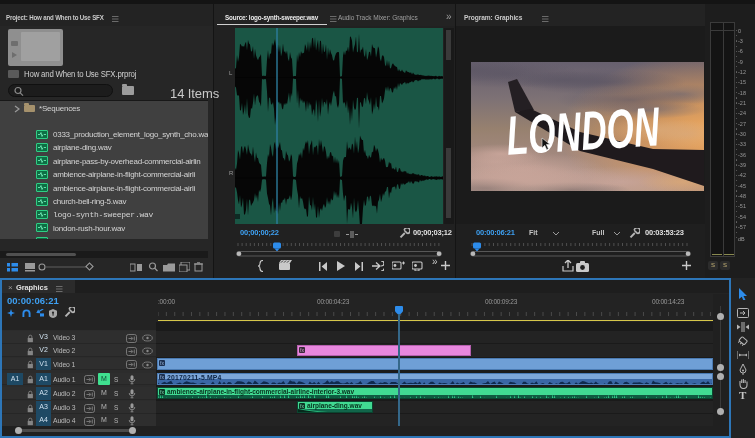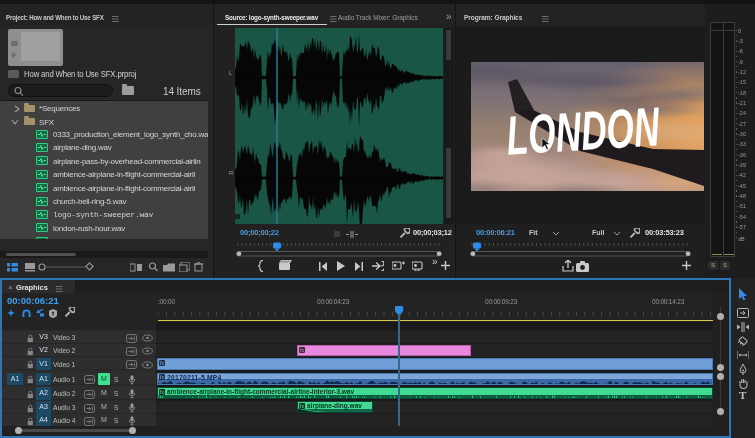--- a/index.html
+++ b/index.html
@@ -23,45 +23,36 @@
 <div style="position:absolute;left:24px;top:69px;font-size:8.5px;color:#d0d0d0;letter-spacing:-0.2px;transform:scaleX(0.92);transform-origin:0 0;white-space:nowrap;">How and When to Use SFX.prproj</div>
 <div style="position:absolute;left:8px;top:84px;width:105px;height:13px;background:#1c1c1c;border:1px solid #101010;border-radius:7px;">
       <svg width="12" height="11" style="position:absolute;left:4px;top:1px;">
         <circle cx="5" cy="4.5" r="3" fill="none" stroke="#8a8a8a" stroke-width="1.2"></circle>
         <line x1="7.2" y1="6.8" x2="10" y2="9.6" stroke="#8a8a8a" stroke-width="1.2"></line>
       </svg>
     </div>
 <div style="position:absolute;left:122px;top:86px;width:12px;height:9px;background:#9c9c9c;border-radius:1px;">
       <div style="position:absolute;left:0;top:-2px;width:5px;height:2px;background:#9c9c9c;border-radius:1px 1px 0 0;"></div>
     </div>
-<div style="position:absolute;left:163px;top:86px;font-size:10px;color:#c9c9c9;letter-spacing:-0.1px;">14 Items</div>
+<div style="position:absolute;left:170px;top:86px;font-size:13px;color:#c9c9c9;letter-spacing:-0.1px;">14 Items</div>
 <div style="position:absolute;left:0;top:100px;width:208px;height:13px;background:#202020;border-top:1px solid #181818;border-bottom:1px solid #181818;">
       <div style="position:absolute;left:10px;top:2px;font-size:8.5px;color:#cacaca;font-weight:normal;">Name</div>
       <svg width="8" height="6" style="position:absolute;left:36px;top:4px;">
         <path d="M1,4 L4,1 L7,4" fill="none" stroke="#9a9a9a" stroke-width="1.2"></path>
       </svg>
     </div>
 <div style="position:absolute;left:0;top:101px;width:208px;height:138px;background:#404040;overflow:hidden;">
       <div style="position:absolute;left:0;top:0.5px;width:208px;height:13px;">
         <svg width="6" height="8" style="position:absolute;left:14px;top:3px;">
           <path d="M1,1 L5,4 L1,7" fill="none" stroke="#9a9a9a" stroke-width="1.2"></path>
         </svg>
         <div style="position:absolute;left:24px;top:3px;width:11px;height:7px;background:#a5916c;border-radius:1px;">
           <div style="position:absolute;left:0;top:-2px;width:5px;height:2px;background:#a5916c;border-radius:1px 1px 0 0;"></div>
         </div>
         <div style="position:absolute;left:39px;top:2.5px;font-size:8px;color:#d4d4d4;letter-spacing:-0.2px;">*Sequences</div>
-      </div>
-      <div style="position:absolute;left:0;top:14px;width:208px;height:13px;">
-        <svg width="8" height="6" style="position:absolute;left:11px;top:4px;">
-          <path d="M1,1 L4,5 L7,1" fill="none" stroke="#9a9a9a" stroke-width="1.2"></path>
-        </svg>
-        <div style="position:absolute;left:24px;top:3px;width:11px;height:7px;background:#a5916c;border-radius:1px;">
-          <div style="position:absolute;left:0;top:-2px;width:5px;height:2px;background:#a5916c;border-radius:1px 1px 0 0;"></div>
-        </div>
-        <div style="position:absolute;left:39px;top:2.5px;font-size:8px;color:#d4d4d4;letter-spacing:-0.2px;">SFX</div>
       </div>
       <div style="position:absolute;left:0;top:26.5px;width:208px;height:13px;">
         <div style="position:absolute;left:36px;top:2px;width:12px;height:9px;background:#0d6e44;border:1px solid #2fcf85;border-radius:1px;">
           <svg width="10" height="7" style="position:absolute;left:0;top:0;">
             <path d="M1,3.5 h2 M7,3.5 h2 M3,3.5 l1,-2 l1,4 l1,-2" stroke="#6fe8b4" stroke-width="0.9" fill="none"></path>
           </svg>
         </div>
         <div style="position:absolute;left:53px;top:2.5px;font-size:8px;color:#d4d4d4;letter-spacing:-0.25px;white-space:nowrap;">0333_production_element_logo_synth_cho.wav</div>
       </div>
       <div style="position:absolute;left:0;top:39.900000000000006px;width:208px;height:13px;">

